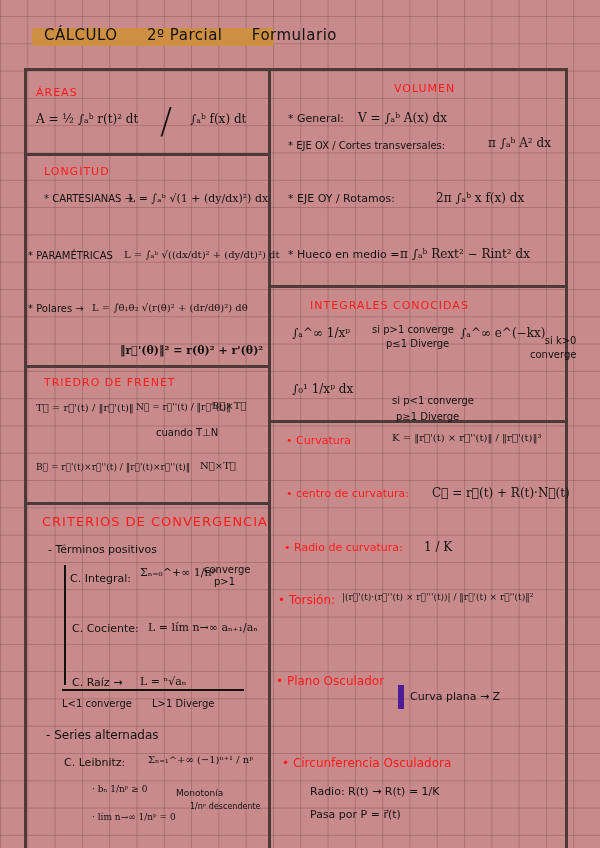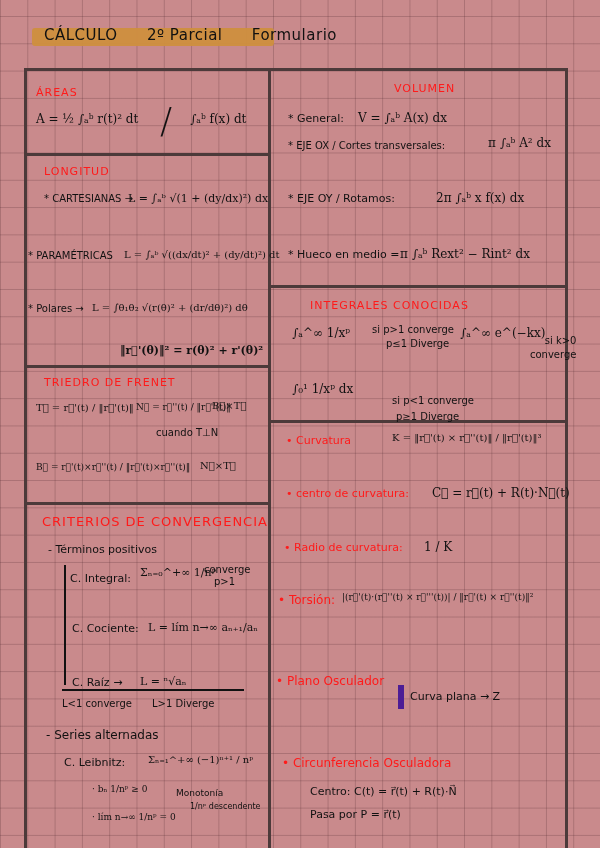--- a/index.html
+++ b/index.html
@@ -143,15 +143,15 @@
 </div>
 <div class="t" style="left:398px;top:677px;font-size:11px;line-height:24px;border-left:6px solid #4c1d95;padding-left:6px;margin-top:8px;">
   <div>Curva plana → Z</div>
 </div>
 
 <div class="t" style="left:282px;top:756px;font-size:12px;">
   <span class="bullet">•</span>
   <span class="red">Circunferencia Osculadora</span>
 </div>
 <div class="t" style="left:310px;top:780px;font-size:11px;line-height:23px;">
-  <div>Centro: C(t) = r⃗(t) + R(t)·N⃗</div>
+  <div>Radio: R(t)   → R(t) = 1/K</div>
   <div>Pasa por P = r⃗(t)</div>
 </div>
 
 </body></html>

